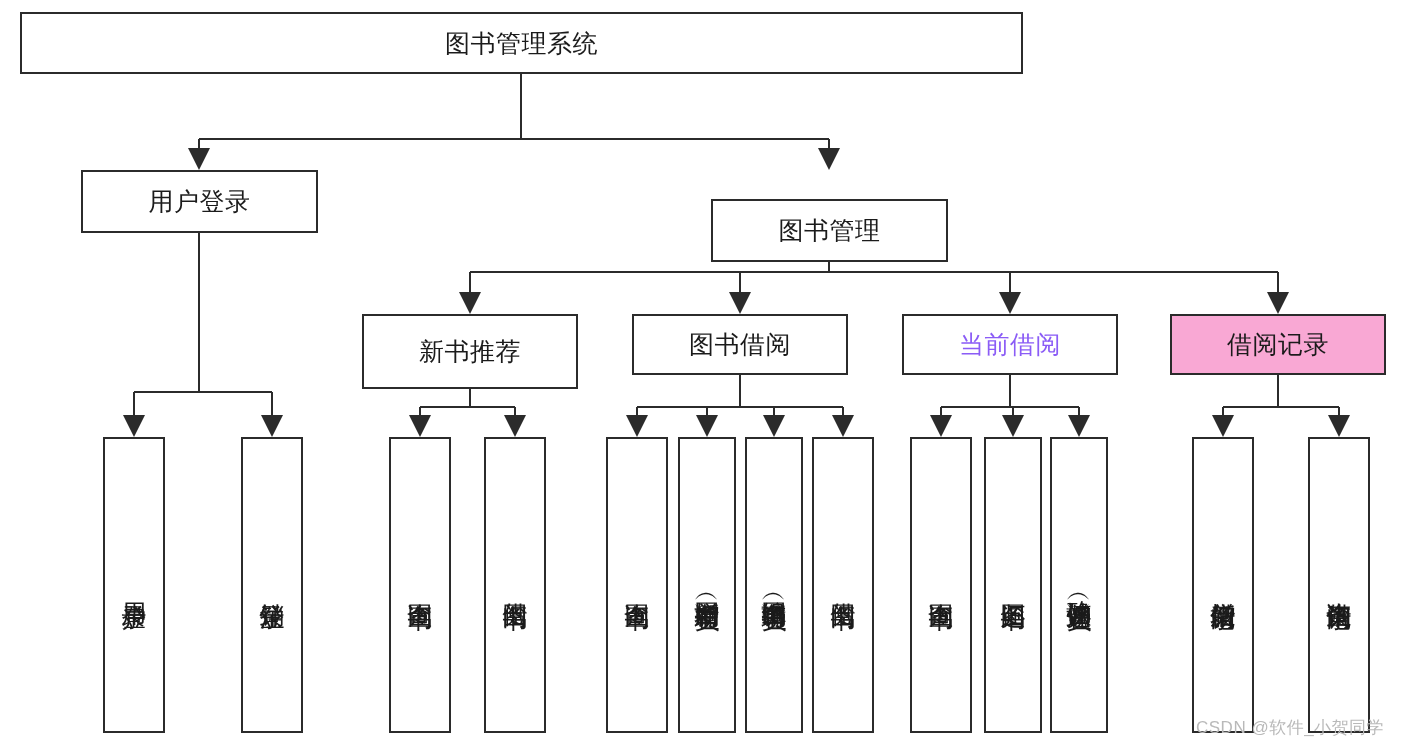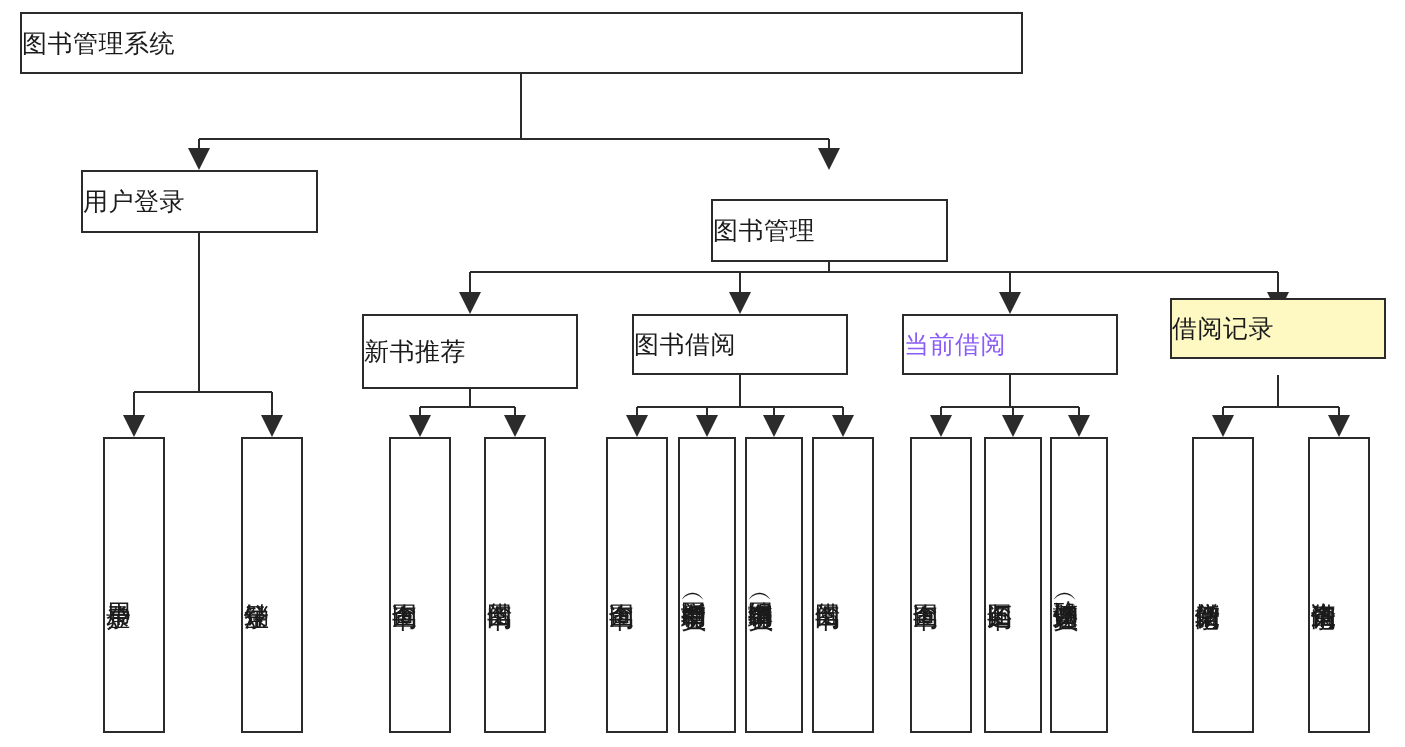--- a/index.html
+++ b/index.html
@@ -26,21 +26,21 @@
     height: 747px;
     pointer-events: none;
   }
   .node {
     position: absolute;
     box-sizing: border-box;
     background: #ffffff;
     border: 2.5px solid #2b2b2b;
     display: flex;
     align-items: center;
-    justify-content: flex-start;
+    justify-content: center;
     overflow: hidden;
   }
   .node .label {
     color: #1b1b1b;
     line-height: 1.08;
     white-space: pre;
     text-align: center;
   }
   .node.horiz .label {
     writing-mode: horizontal-tb;
@@ -136,21 +136,21 @@
       </div>
       <div class="node horiz level2" style="left: 362px; top: 314px; width: 216px; height: 75px; border-color: rgb(43, 43, 43); background: rgb(255, 255, 255);">
         <span class="label" style="color: rgb(27, 27, 27);">新书推荐</span>
       </div>
       <div class="node horiz level2" style="left: 632px; top: 314px; width: 216px; height: 61px; border-color: rgb(43, 43, 43); background: rgb(255, 255, 255);">
         <span class="label" style="color: rgb(27, 27, 27);">图书借阅</span>
       </div>
       <div class="node horiz level2" style="left: 902px; top: 314px; width: 216px; height: 61px; border-color: rgb(43, 43, 43); background: rgb(255, 255, 255);">
         <span class="label" style="color: #8b5cf6;">当前借阅</span>
       </div>
-      <div class="node horiz level2" style="left: 1170px; top: 298px; width: 216px; height: 61px; border-color: rgb(43, 43, 43); background: #fef9c3;">
+      <div class="node horiz level2" style="left: 1170px; top: 314px; width: 216px; height: 61px; border-color: rgb(43, 43, 43); background: #f9a8d4;">
         <span class="label" style="color: rgb(27, 27, 27);">借阅记录</span>
       </div>
       <div class="node vert leaf" style="left: 103px; top: 437px; width: 62px; height: 296px; border-color: rgb(43, 43, 43); background: rgb(255, 255, 255);">
         <span class="label" style="color: rgb(27, 27, 27);">用户登录</span>
       </div>
       <div class="node vert leaf" style="left: 241px; top: 437px; width: 62px; height: 296px; border-color: rgb(43, 43, 43); background: rgb(255, 255, 255);">
         <span class="label" style="color: rgb(27, 27, 27);">注销登录</span>
       </div>
       <div class="node vert leaf" style="left: 389px; top: 437px; width: 62px; height: 296px; border-color: rgb(43, 43, 43); background: rgb(255, 255, 255);">
         <span class="label" style="color: rgb(27, 27, 27);">查询图书</span>
@@ -180,14 +180,15 @@
         <span class="label" style="color: rgb(27, 27, 27);">确认归还（管理员）</span>
       </div>
       <div class="node vert leaf" style="left: 1192px; top: 437px; width: 62px; height: 296px; border-color: rgb(43, 43, 43); background: rgb(255, 255, 255);">
         <span class="label" style="color: rgb(27, 27, 27);">新增借阅记录</span>
       </div>
       <div class="node vert leaf" style="left: 1308px; top: 437px; width: 62px; height: 296px; border-color: rgb(43, 43, 43); background: rgb(255, 255, 255);">
         <span class="label" style="color: rgb(27, 27, 27);">查询借阅记录</span>
       </div>
     </div>
 
+  <div class="watermark" style="left: 1196px; top: 716px; color: rgb(185, 185, 185);">CSDN @软件_小贺同学</div>
 
 </div>
 
 </body></html>

